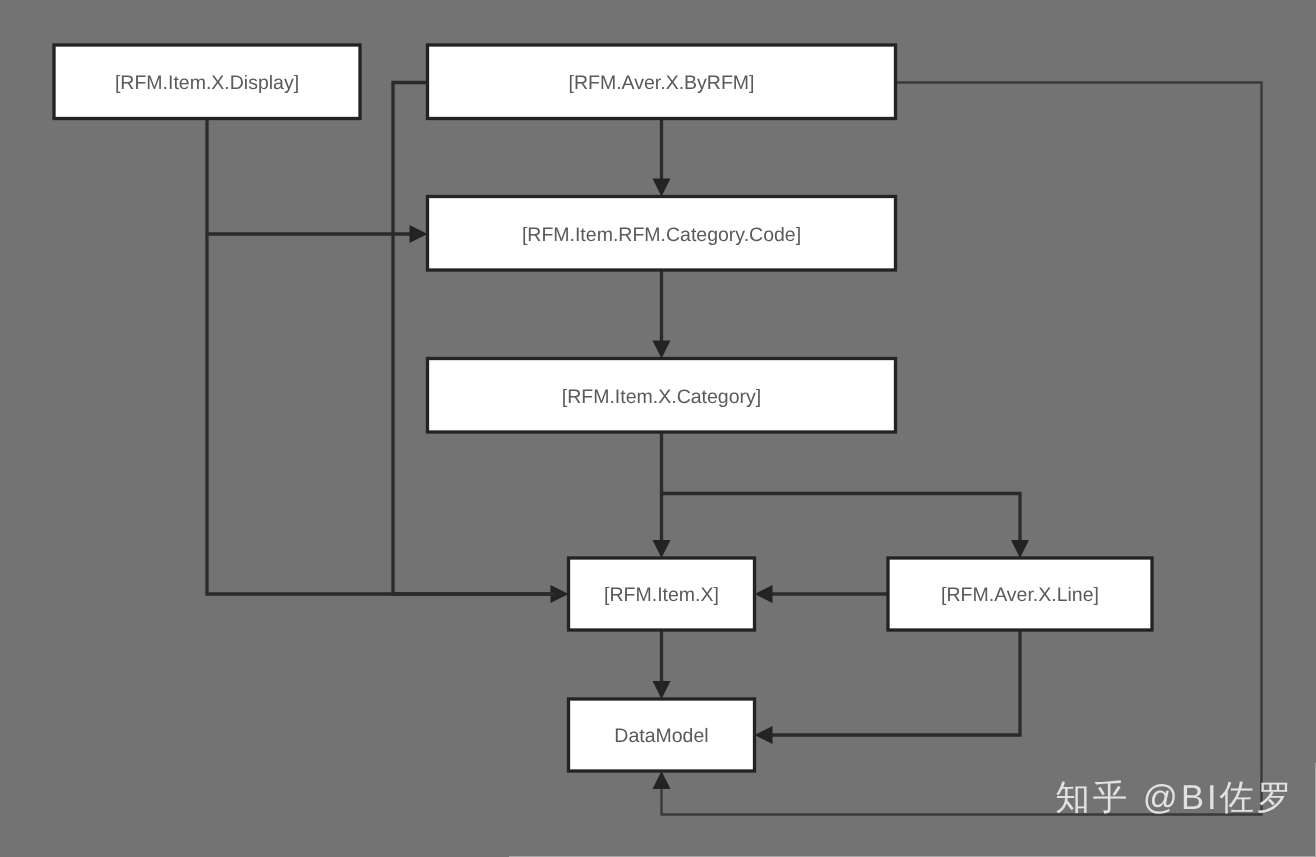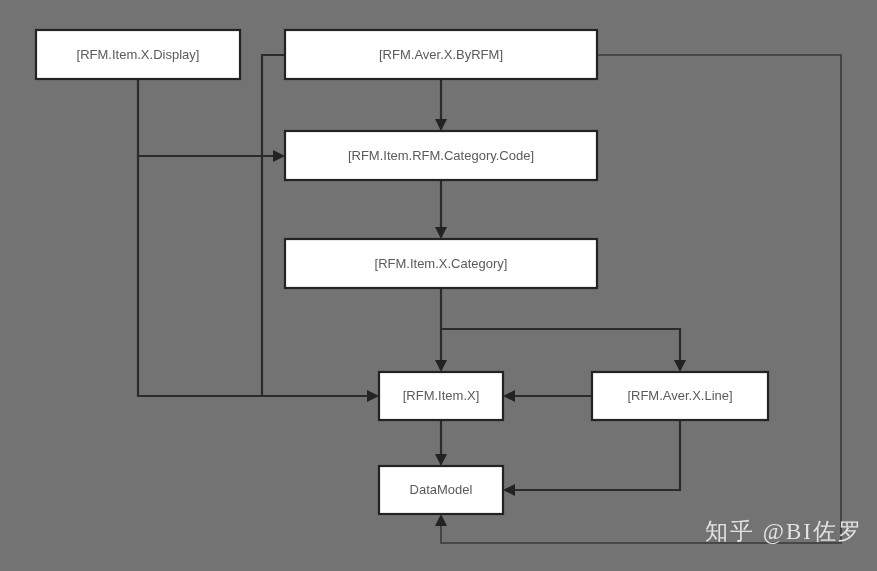--- a/index.html
+++ b/index.html
@@ -51,21 +51,21 @@
     stroke-width: 1.6;
   }
   .arrow-head {
     fill: #232323;
     stroke: none;
   }
   .watermark {
     position: absolute;
     right: 14px;
     bottom: 24px;
-    font-family: Liberation Serif, serif;
+    font-family: Liberation Sans, sans-serif;
     font-size: 23px;
     color: #e2e2e2;
     letter-spacing: 2px;
     white-space: nowrap;
     user-select: none;
   }
 </style>
 </head>
 <body>
 

